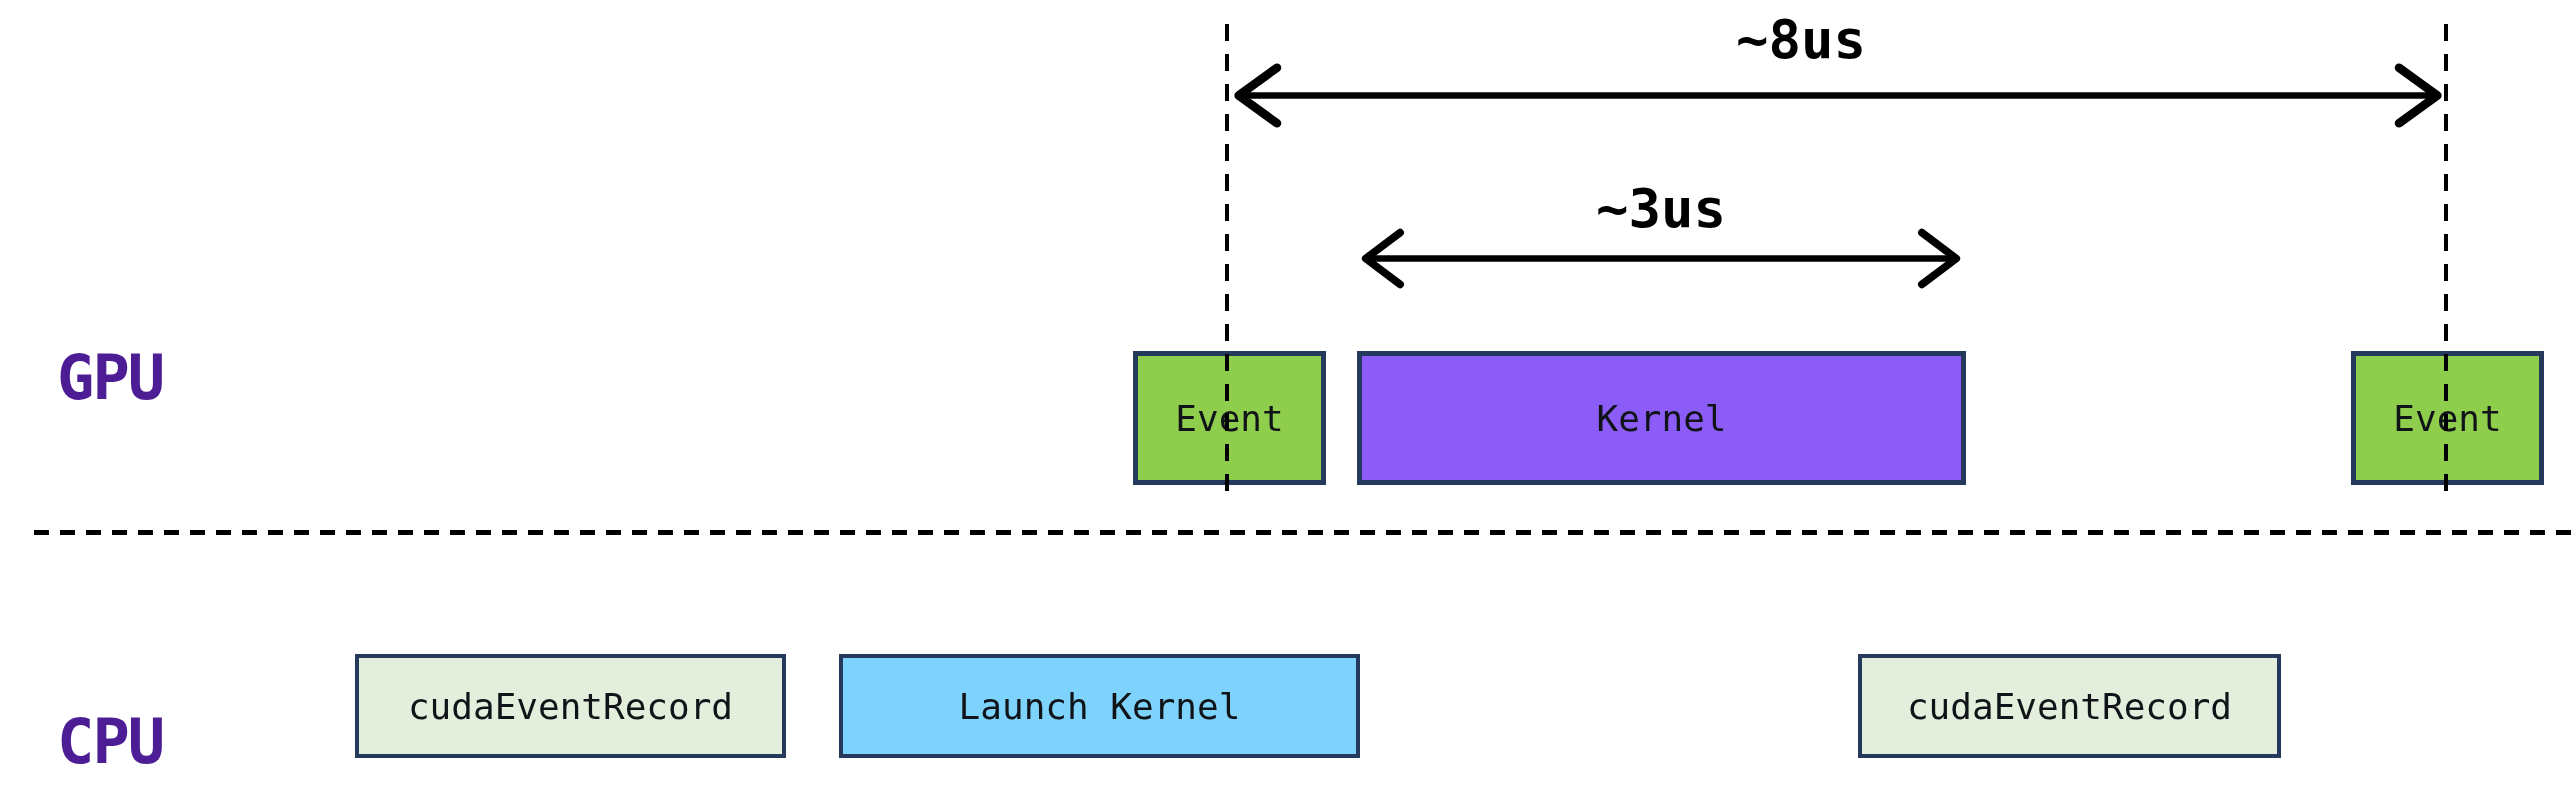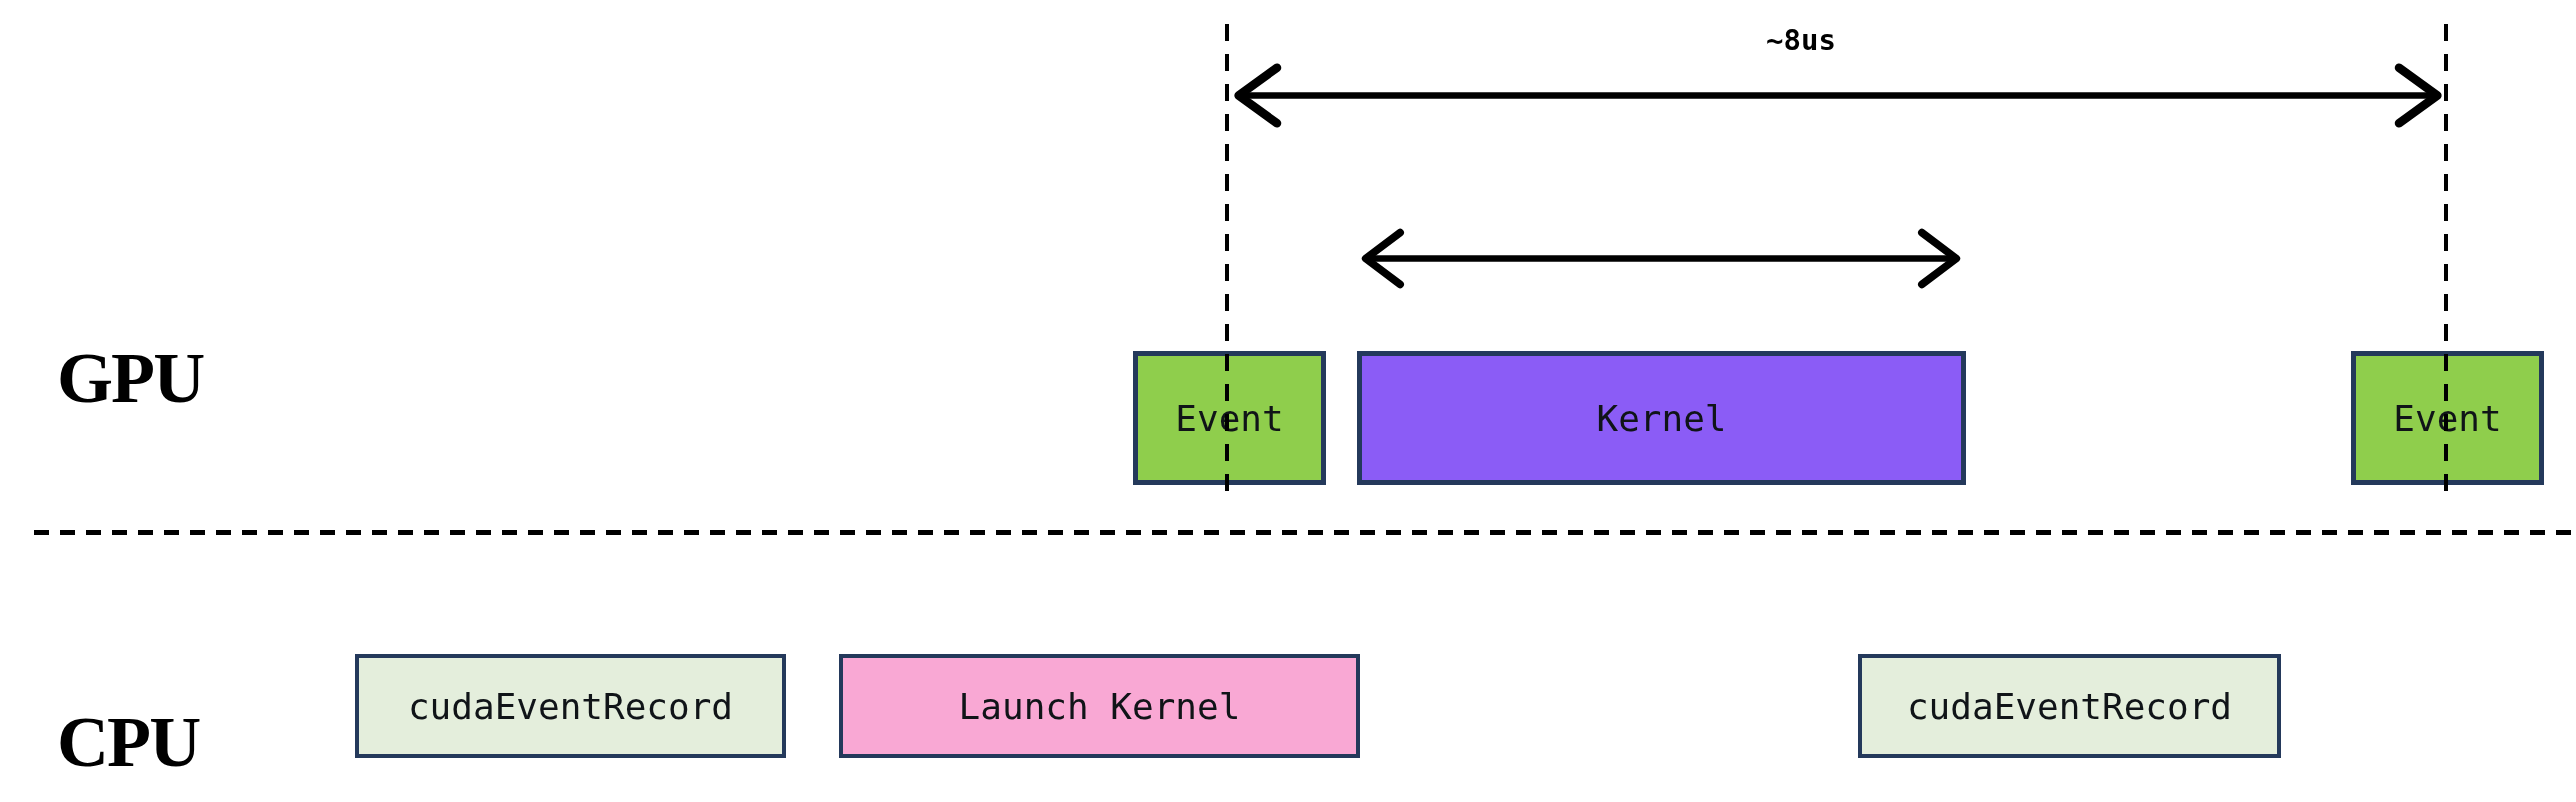--- a/index.html
+++ b/index.html
@@ -36,44 +36,43 @@
     height: 4.8px;
     background: repeating-linear-gradient(to right, #000 0 15.3px, transparent 15.3px 26px);
     z-index: 1;
   }
 
   
   .measure-label {
     position: absolute;
     text-align: center;
     font-weight: bold;
-    font-size: 29px;
+    font-size: 54px;
     line-height: 42px;
     color: #000;
     z-index: 4;
   }
   #label-8us { left: 1231px; top: 19px;  width: 1140px; }
   #label-3us { left: 1358px; top: 188px; width: 606px; }
 
   .measure-arrow { position: absolute; z-index: 3; }
   #arrow-8us { left: 1231px; top: 57px; }
   #arrow-3us { left: 1358px; top: 220px; }
   .measure-arrow svg { display: block; }
 
   
   .row-label {
     position: absolute;
     left: 57px;
     font-weight: bold;
-    font-size: 72px;
+    font-size: 62px;
     line-height: 86px;
     letter-spacing: -1.9px;
-    color: #000000;
+    color: #4c1d95;
     z-index: 2;
-    font-family: Liberation Serif, serif;
   }
   #gpu-label { top: 335px; }
   #cpu-label { top: 663px; margin-top: 36px; }
 
   
   .block {
     position: absolute;
     box-sizing: border-box;
     border: 5.7px solid #24395b;
     display: flex;
@@ -87,40 +86,41 @@
 
   
   .gpu-block { top: 308px; height: 134px; margin-top: 43px; }
   #gpu-event-start { left: 1133px; width: 193px; background: #8fce4c; }
   #gpu-kernel      { left: 1357px; width: 609px; background: #8b5cf6; }
   #gpu-event-end   { left: 2351px; width: 193px; background: #8fce4c; }
 
   
   .cpu-block { top: 654px; height: 104px; border-width: 4.8px; margin-left: 14px; }
   #cpu-record-1     { left: 341px;  width: 431px; background: #e4eedc; }
-  #cpu-launch       { left: 825px;  width: 521px; background: #f9a8d4; }
+  #cpu-launch       { left: 825px;  width: 521px; background: #7dd3fc; }
   #cpu-record-2     { left: 1844px; width: 423px; background: #e4eedc; }
 </style>
 </head>
 <body>
 
 <div id="canvas">
 
   <div class="vline left"></div>
   <div class="vline right"></div>
 
   <div class="measure-label" id="label-8us">~8us</div>
   <div class="measure-arrow" id="arrow-8us">
     <svg width="1214" height="77" viewBox="0 0 1268 80">
       <line x1="10" y1="40" x2="1258" y2="40" stroke="#000" stroke-width="7"></line>
       <polyline points="48,11 8,40 48,69" fill="none" stroke="#000" stroke-width="9" stroke-linecap="round" stroke-linejoin="round"></polyline>
       <polyline points="1220,11 1260,40 1220,69" fill="none" stroke="#000" stroke-width="9" stroke-linecap="round" stroke-linejoin="round"></polyline>
     </svg>
   </div>
 
+  <div class="measure-label" id="label-3us">~3us</div>
   <div class="measure-arrow" id="arrow-3us">
     <svg width="606" height="77" viewBox="0 0 633 80">
       <line x1="10" y1="40" x2="623" y2="40" stroke="#000" stroke-width="7"></line>
       <polyline points="44,13 8,40 44,67" fill="none" stroke="#000" stroke-width="8" stroke-linecap="round" stroke-linejoin="round"></polyline>
       <polyline points="589,13 625,40 589,67" fill="none" stroke="#000" stroke-width="8" stroke-linecap="round" stroke-linejoin="round"></polyline>
     </svg>
   </div>
 
   <div class="row-label" id="gpu-label">GPU</div>
 

